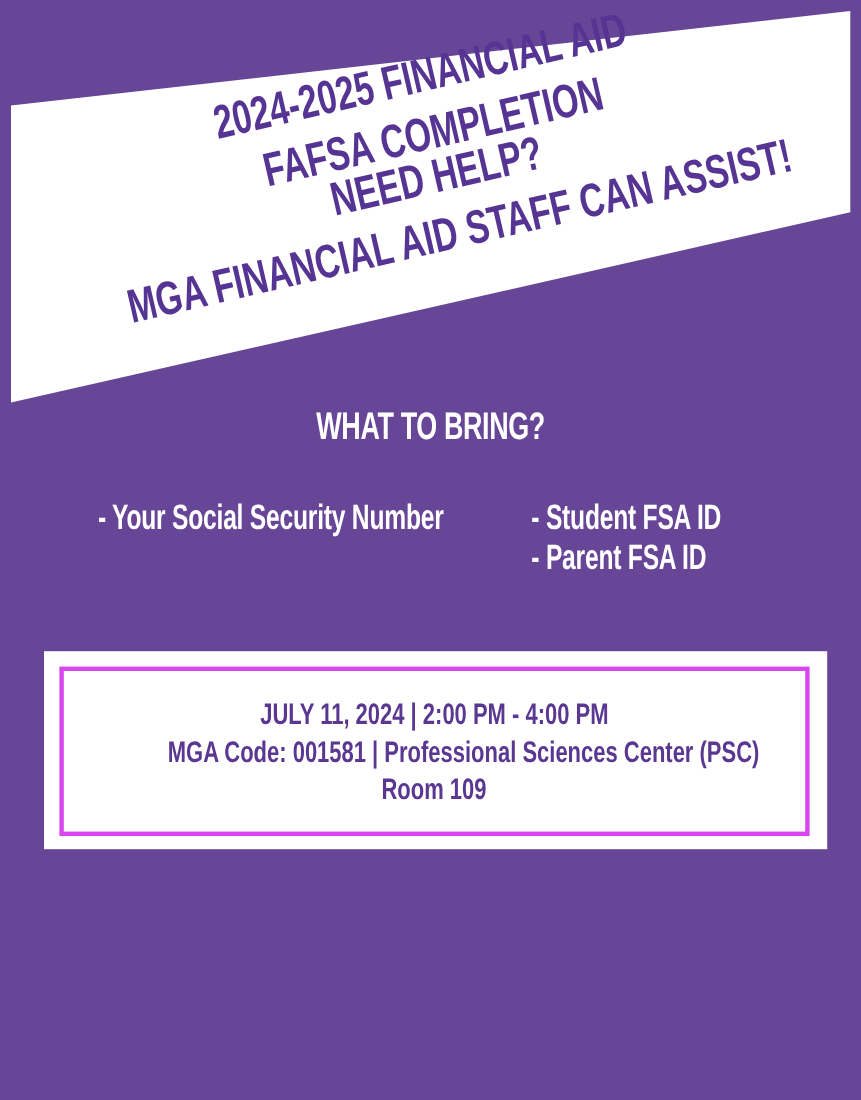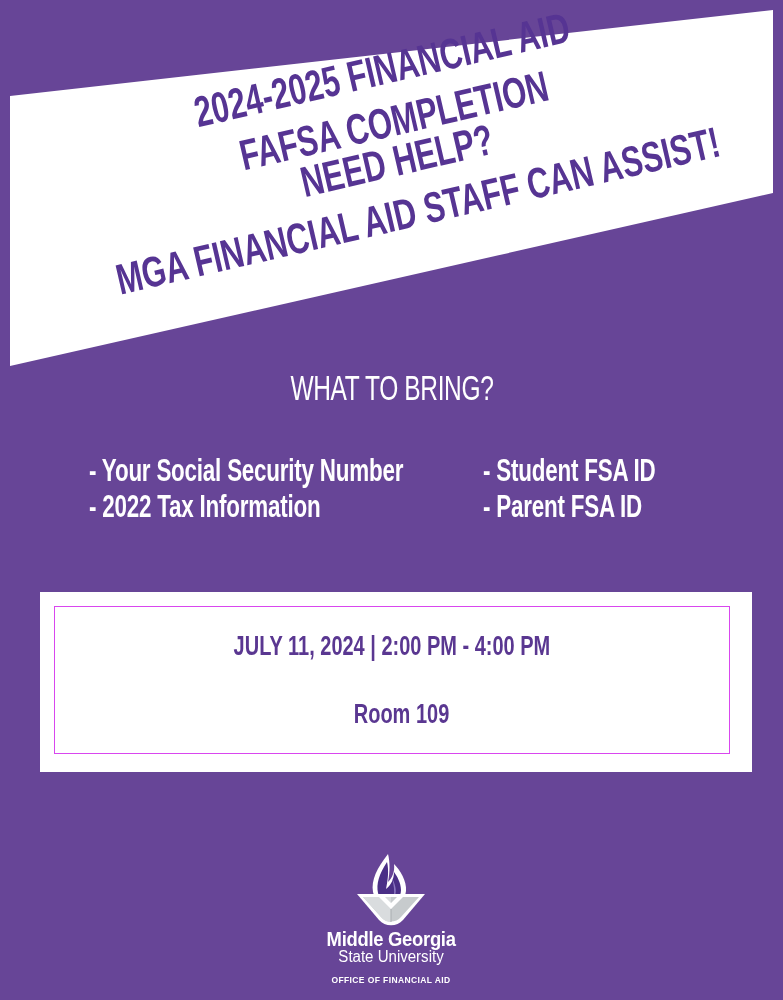--- a/index.html
+++ b/index.html
@@ -42,21 +42,21 @@
       transform-origin: center center;
     }
 
     
     .bring-title {
       position: absolute;
       left: 0; width: 783px;
       top: 368px;
       text-align: center;
       color: #ffffff;
-      font-weight: normal;
+      font-weight: bold;
       font-size: 35px;
       line-height: 40px;
     }
     .bring-title span.inner {
       display: inline-block;
       transform: scaleX(0.70);
       transform-origin: center center;
       letter-spacing: -0.5px;
     }
     .bring-item {
@@ -78,21 +78,21 @@
     .event-outer {
       position: absolute;
       left: 40px; top: 592px;
       width: 712px; height: 180px;
       background: #ffffff;
     }
     .event-inner {
       position: absolute;
       left: 14px; top: 14px;
       width: 674px; height: 146px;
-      border: 1px solid #d946ef;
+      border: 4px solid #d946ef;
       background: #ffffff;
     }
     .event-line {
       position: absolute;
       left: 0; width: 100%;
       text-align: center;
       color: #5a3791;
       font-weight: bold;
       font-size: 27px;
       line-height: 32px;
@@ -178,60 +178,36 @@
   <div class="headline-line" style="left:418px; top:211px; transform: translate(-50%,-50%) rotate(-13deg);">
     <span class="inner">MGA FINANCIAL AID STAFF CAN ASSIST!</span>
   </div>
 
   <div class="bring-title">
     <span class="inner">WHAT TO BRING?</span>
   </div>
 
   <div class="bring-item" style="left:89px; top:452px;text-align:center;">
     <span class="inner">- Your Social Security Number</span>
-  </div>
-  <div class="bring-item" style="left:89px; top:488px;">
-    <span class="inner">- 2022 Tax Information</span>
   </div>
   <div class="bring-item" style="left:483px; top:488px;">
     <span class="inner">- Parent FSA ID</span>
   </div>
   <div class="bring-item" style="left:483px; top:452px;">
     <span class="inner">- Student FSA ID</span>
   </div>
 
   <div class="event-outer">
     <div class="event-inner">
       <div class="event-line" style="top:23px;">
         <span class="inner">JULY 11, 2024 | 2:00 PM - 4:00 PM</span>
       </div>
-      <div class="event-line" style="top:91px;margin-left:10px;">
+      <div class="event-line" style="top:58px;">
+        <span class="inner">MGA Code: 001581 | Professional Sciences Center (PSC)</span>
+      </div>
+      <div class="event-line" style="top:91px;">
         <span class="inner">Room 109</span>
       </div>
     </div>
   </div>
 
-  <div class="logo">
-    <svg class="logo-mark" viewBox="0 0 200 82" width="200" height="82">
-
-      <path d="M97,6 C86,20 80,32 82,44 C84,54 92,60 99,62 C106,60 114,53 115,43 C116,33 109,22 103,16 C104,24 101,30 97,34 C99,24 99,14 97,6 Z" fill="#ffffff"></path>
-
-      <path d="M96,14 C88,26 85,36 87,45 C89,52 94,56 99,57 C105,55 110,49 110,42 C110,35 106,28 103,24 C103,31 100,37 95,41 C97,32 98,22 96,14 Z" fill="#4a2f86"></path>
-      <path d="M101,30 C104,36 106,42 104,48 C102,53 100,55 99,56 C103,52 105,45 101,30 Z" fill="#8c78c0"></path>
-
-      <path d="M66,46 L134,46 L112,72 C106,79 94,79 88,72 Z" fill="#ffffff"></path>
-
-      <path d="M72,49 L128,49 L110,69 C105,75 95,75 90,69 Z" fill="#c7cbcd"></path>
-      <path d="M72,49 L100,49 L100,74 C96,74 92,72 90,69 Z" fill="#d9dcde"></path>
-
-      <path d="M88,49 L100,61 L112,49 L106,49 L100,55 L94,49 Z" fill="#ffffff"></path>
-      <path d="M100,61 L100,74" stroke="#a9aeb1" stroke-width="1"></path>
-    </svg>
-    <div class="logo-name">
-      <span class="inner">Middle Georgia</span>
-    </div>
-    <div class="logo-sub">
-      <span class="inner">State University</span>
-    </div>
-    <div class="logo-office">OFFICE OF FINANCIAL AID</div>
-  </div>
 
 </div>
 
 </body></html>

